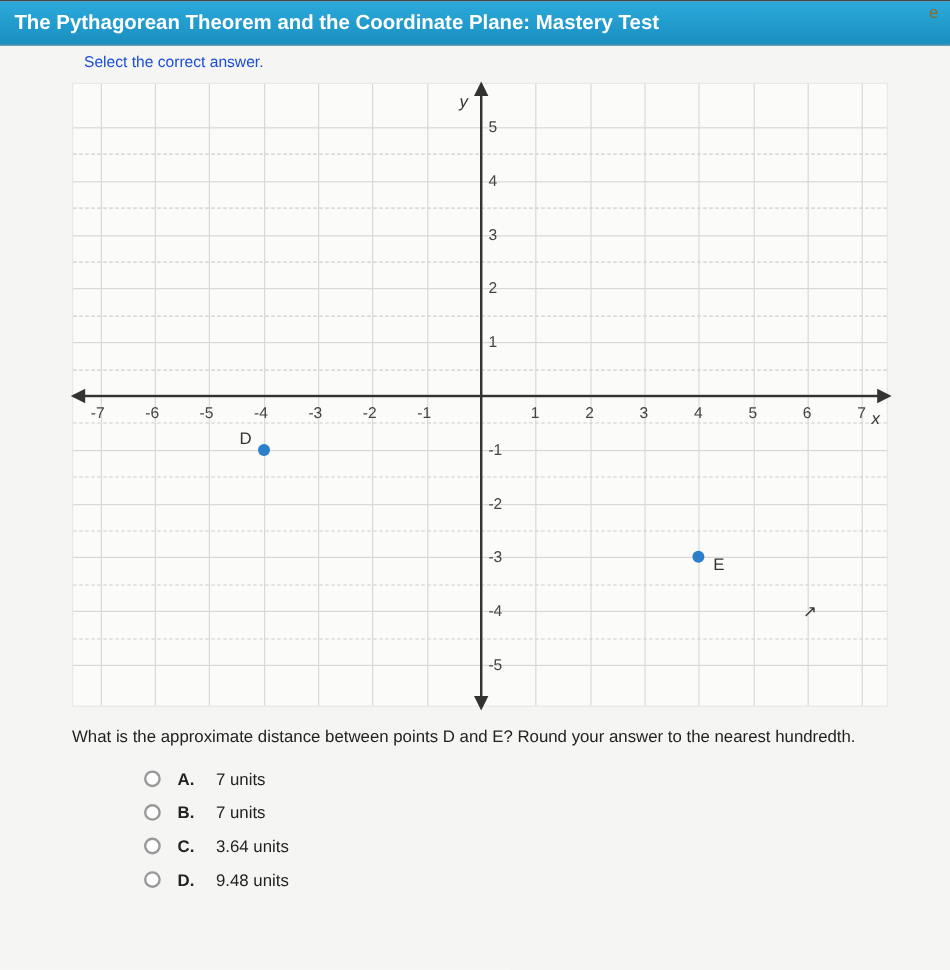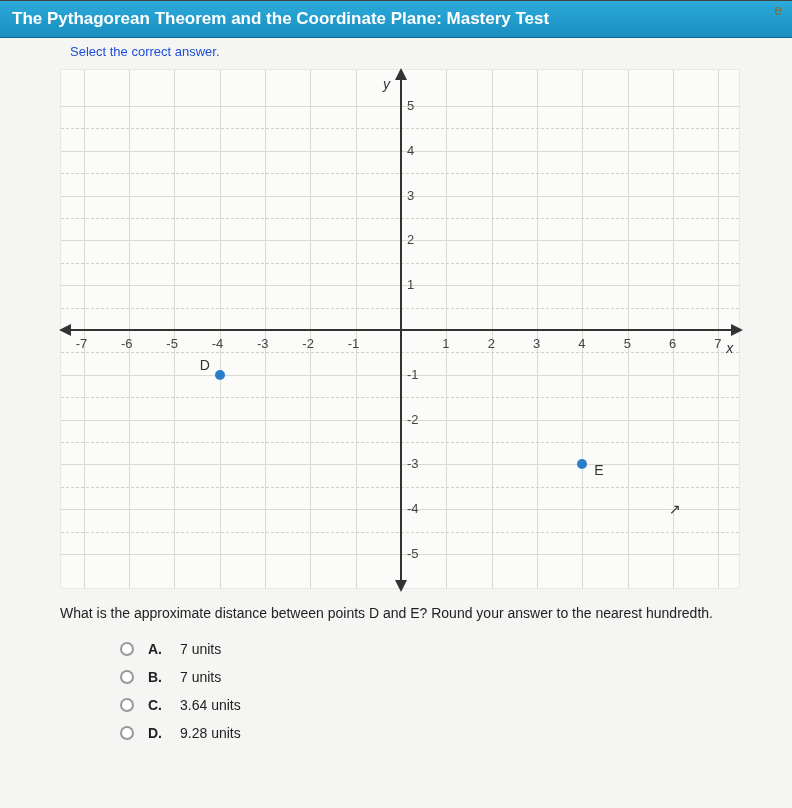--- a/index.html
+++ b/index.html
@@ -196,17 +196,17 @@
         <span>7 units</span>
       </div>
       <div class="option-row">
         <input type="radio" name="ans" class="radio" style="">
         <span class="opt-letter">C.</span>
         <span>3.64 units</span>
       </div>
       <div class="option-row">
         <input type="radio" name="ans" class="radio" style="">
         <span class="opt-letter">D.</span>
-        <span>9.28 units</span>
+        <span>9.48 units</span>
       </div>
     </div>
 
 </div>
 
 </body></html>

